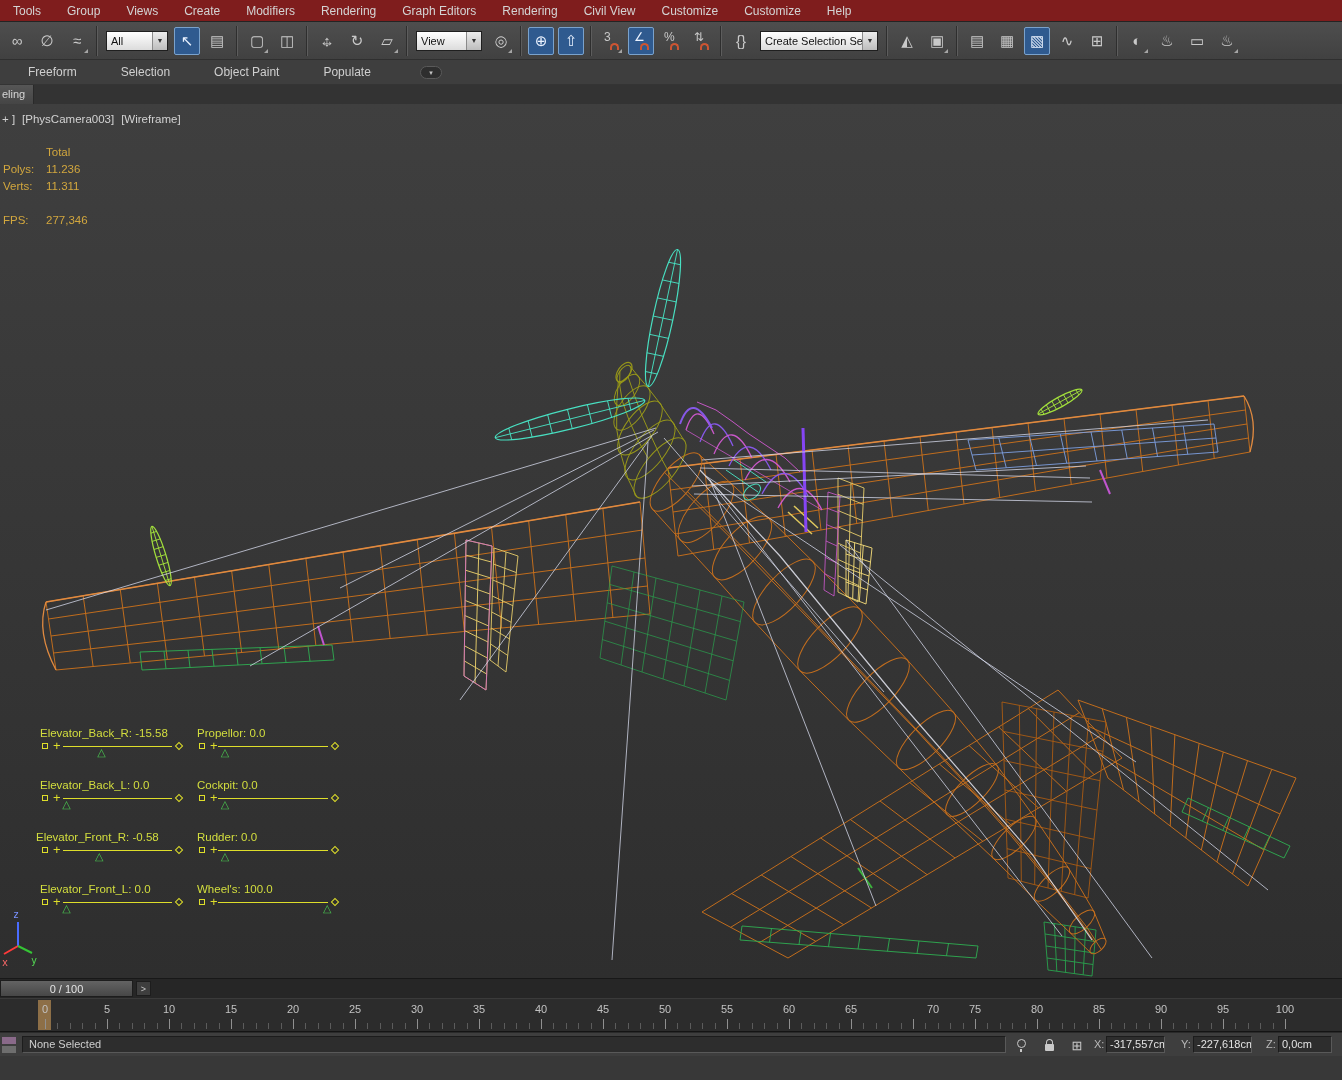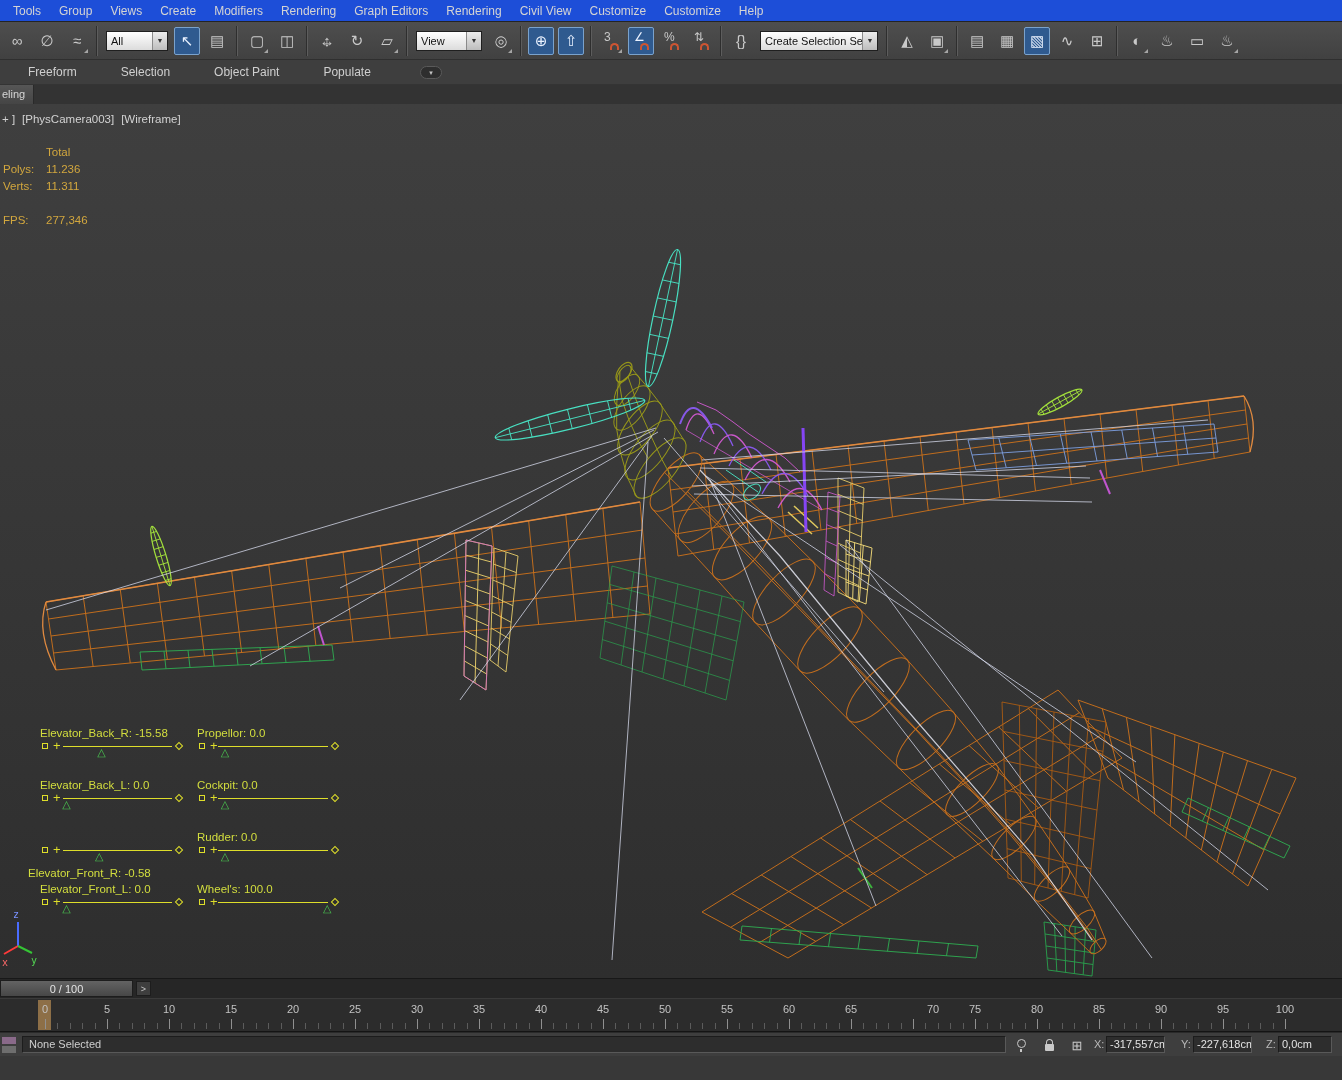--- a/index.html
+++ b/index.html
@@ -1,22 +1,22 @@
 <!DOCTYPE html>
 <html><head>
 <meta charset="utf-8">
 <style>
   html,body{margin:0;padding:0;background:#1a1a1a;}
   *{box-sizing:border-box;cursor:default;}
   #app{position:relative;width:1342px;height:1080px;overflow:hidden;
        background:#383838;font-family:"Liberation Sans",sans-serif;}
 
   
-  #menubar{position:absolute;top:0;left:0;right:0;height:22px;background:#1d4ed8;
-           border-bottom:1px solid #242424;display:flex;align-items:center;padding-left:4px;}
+  #menubar{position:absolute;top:0;left:0;right:0;height:22px;background:#7f1d1d;
+           border-bottom:1px solid #242424;display:flex;align-items:center;padding-left:4px;gap:8px;}
   .mitem{color:#d4d4d4;font-size:12px;padding:3px 9px;white-space:nowrap;}
 
   
   #toolbar{position:absolute;top:22px;left:0;right:0;height:38px;
            background:linear-gradient(#4e4e4e,#414141);border-bottom:1px solid #2f2f2f;
            display:flex;align-items:center;padding:0 2px;}
   .tbtn{position:relative;width:26px;height:28px;margin:0 2px;border:1px solid transparent;
         border-radius:2px;display:flex;align-items:center;justify-content:center;flex:none;}
   .tbtn .glyph{color:#c9c9c9;font-size:15px;line-height:1;}
   .tbtn .glyph2{position:absolute;color:#c9c9c9;font-size:15px;line-height:1;}
@@ -594,21 +594,21 @@
         <div class="mplus" style="left: 53px; top: 635px;">+</div>
         <div class="mline" style="left: 63px; top: 642px; width: 109px;"></div>
         <div class="mdiamond" style="left: 176px; top: 639px;"></div>
         <div class="mtri" style="left: 97.24px; top: 643px;">△</div>
         <div class="mlabel" style="left: 40px; top: 675px;">Elevator_Back_L: 0.0</div>
         <div class="msq" style="left: 42px; top: 691px;"></div>
         <div class="mplus" style="left: 53px; top: 687px;">+</div>
         <div class="mline" style="left: 63px; top: 694px; width: 109px;"></div>
         <div class="mdiamond" style="left: 176px; top: 691px;"></div>
         <div class="mtri" style="left: 62.36px; top: 695px;">△</div>
-        <div class="mlabel" style="left: 28px; top: 727px; margin-top: 36px;">Elevator_Front_R: -0.58</div>
+        <div class="mlabel" style="left: 36px; top: 727px;">Elevator_Front_R: -0.58</div>
         <div class="msq" style="left: 42px; top: 743px;"></div>
         <div class="mplus" style="left: 53px; top: 739px;">+</div>
         <div class="mline" style="left: 63px; top: 746px; width: 109px;"></div>
         <div class="mdiamond" style="left: 176px; top: 743px;"></div>
         <div class="mtri" style="left: 95.06px; top: 747px;">△</div>
         <div class="mlabel" style="left: 40px; top: 779px;">Elevator_Front_L: 0.0</div>
         <div class="msq" style="left: 42px; top: 795px;"></div>
         <div class="mplus" style="left: 53px; top: 791px;">+</div>
         <div class="mline" style="left: 63px; top: 798px; width: 109px;"></div>
         <div class="mdiamond" style="left: 176px; top: 795px;"></div>

